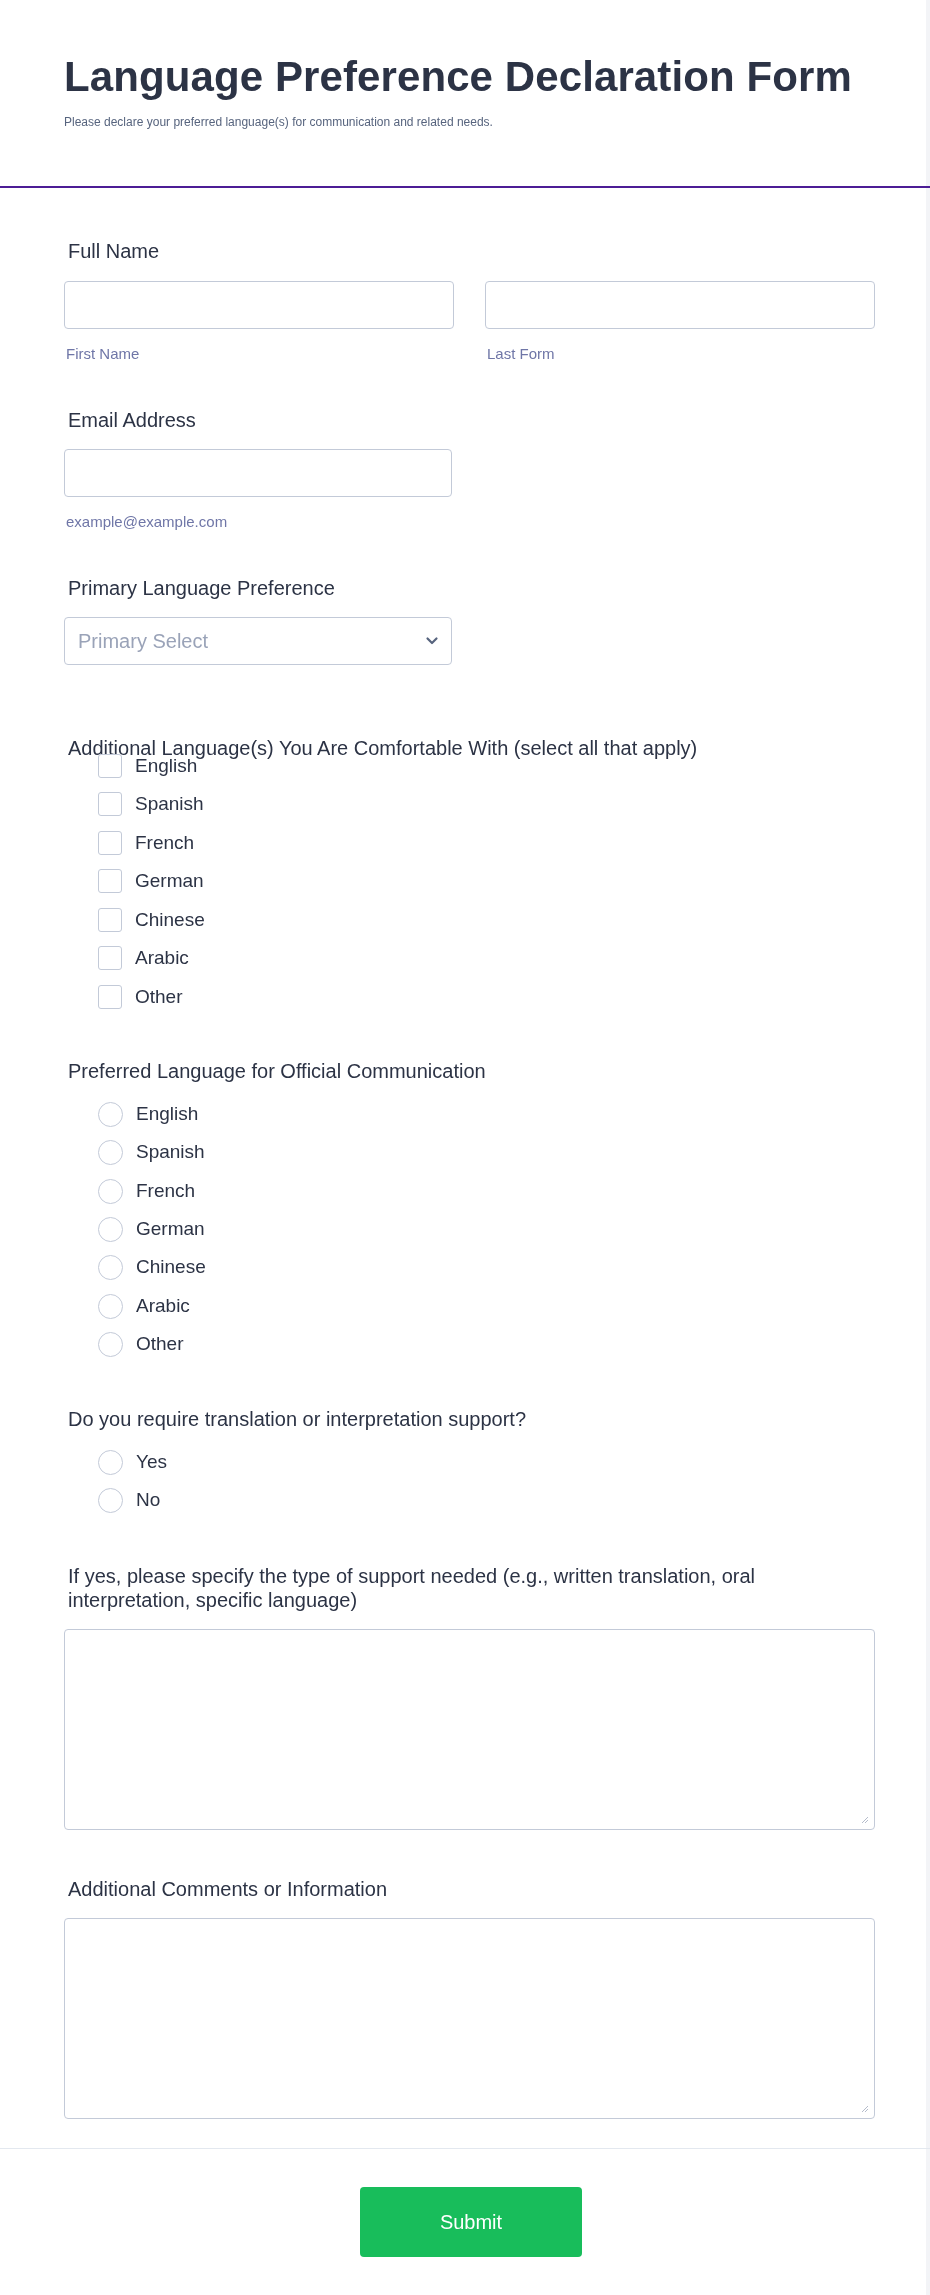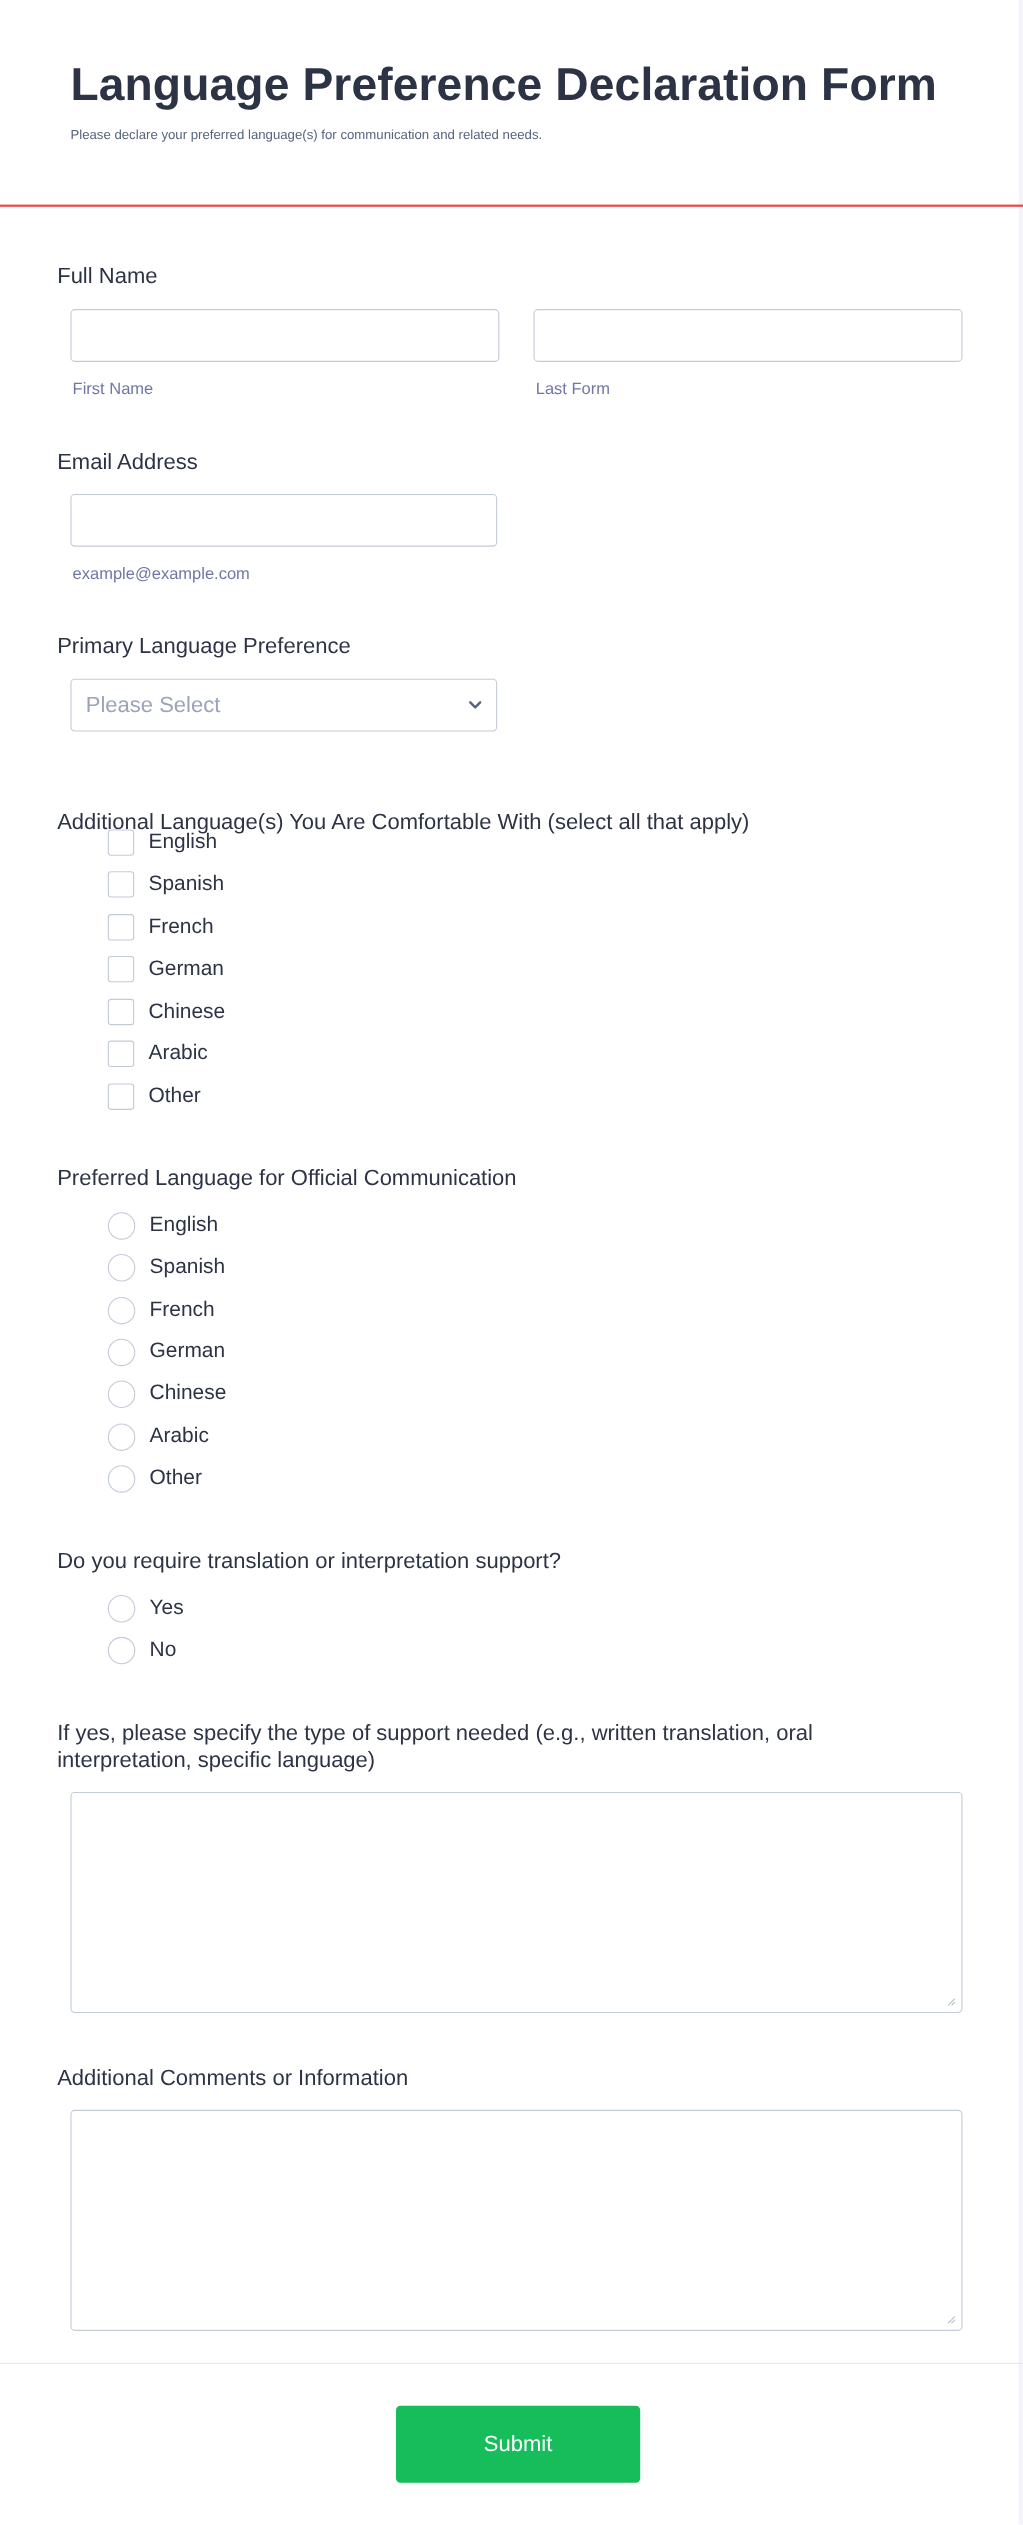--- a/index.html
+++ b/index.html
@@ -14,34 +14,34 @@
       overflow: hidden;
       font-family: "Liberation Sans", "DejaVu Sans", sans-serif;
       color: #2c3345;
     }
     .edge {
       position: absolute; right: 0; top: 0; width: 4px; height: 2295px;
       background: #f3f4f7;
     }
     .header {
       position: absolute; left: 0; top: 0; width: 930px; height: 188px;
-      border-bottom: 2px solid #ef4444;
+      border-bottom: 2px solid #4c1d95;
       box-sizing: border-box;
     }
     .title {
       position: absolute; left: 64px; top: 52px;
       font-size: 42px; font-weight: bold; color: #2c3345;
       letter-spacing: 0.1px; white-space: nowrap; line-height: 50px;
     }
     .subtitle {
       position: absolute; left: 64px; top: 109px;
       font-size: 12px; color: #57647e; white-space: nowrap; line-height: 26px;
     }
     .label {
-      position: absolute; left: 52px;
+      position: absolute; left: 68px;
       font-size: 20px; color: #2c3345; white-space: nowrap; line-height: 26px;
     }
     .label.wrap { white-space: normal; width: 800px; line-height: 24px; }
     .input {
       position: absolute; box-sizing: border-box;
       height: 48px; border: 1.5px solid #c3cad8; border-radius: 4px;
       background: #fff;
     }
     .sublabel {
       position: absolute; font-size: 15px; color: #6f76a7;
@@ -111,21 +111,21 @@
 <div class="sublabel" style="left:66px; top:345px;">First Name</div>
 <input class="input" style="left: 485px; top: 281px; width: 390px;" type="text" value="">
 <div class="sublabel" style="left:487px; top:345px;">Last Form</div>
 
 <div class="label" style="top:407px;">Email Address</div>
 <input class="input" style="left: 64px; top: 449px; width: 388px;" type="email" value="">
 <div class="sublabel" style="left:66px; top:513px;">example@example.com</div>
 
 <div class="label" style="top:575px;">Primary Language Preference</div>
 <div class="select">
-  <span class="placeholder">Please Select</span>
+  <span class="placeholder">Primary Select</span>
   <svg class="chev" viewBox="0 0 14 14">
     <path d="M2.5 4.5 L7 9 L11.5 4.5" fill="none" stroke="#57647e" stroke-width="2.2" stroke-linecap="round" stroke-linejoin="round"></path>
   </svg>
 </div>
 
 <div class="label" style="top:711px;margin-top:24px;">Additional Language(s) You Are Comfortable With (select all that apply)</div>
 <div class="opt" style="top:753px;">
   <span class="box"></span>
   <span class="opt-text">English</span>
 </div>

